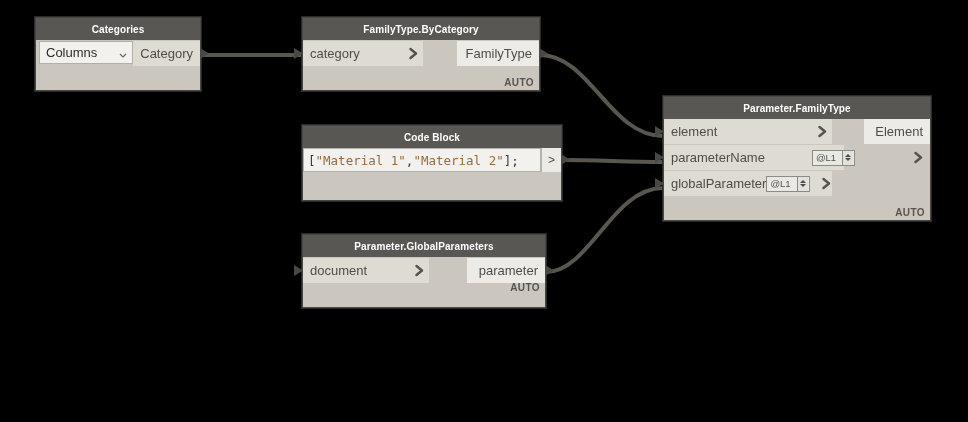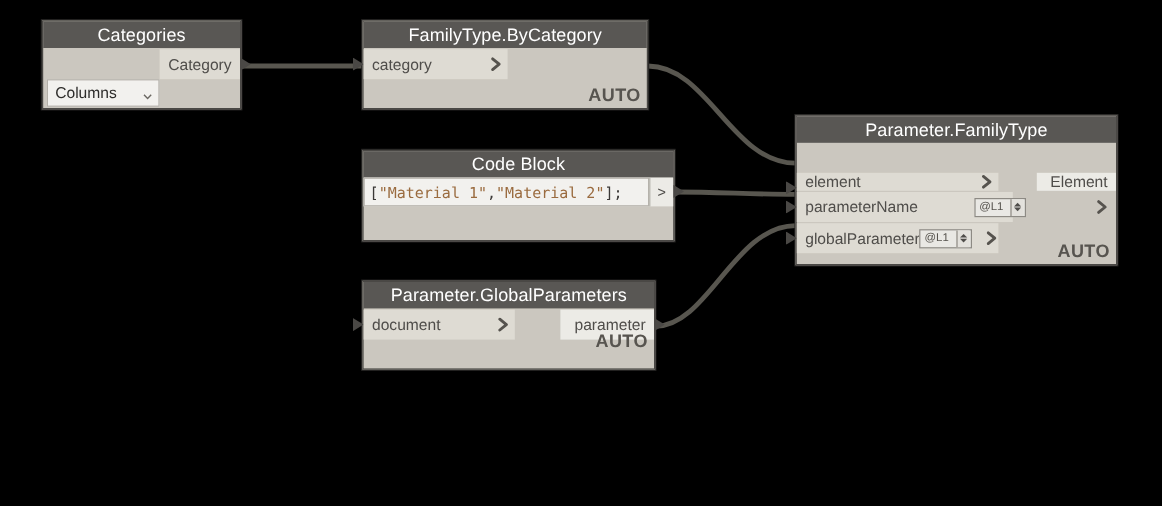--- a/index.html
+++ b/index.html
@@ -29,35 +29,35 @@
     position: absolute;
     box-sizing: border-box;
     background: #cbc7bf;
     border: 1px solid #4a4845;
     box-shadow: 0 0 0 1px #2b2a28;
   }
   .node-header {
     height: 22px;
     background: #595754;
     color: #ffffff;
-    font-size: 15px;
-    font-weight: normal;
+    font-size: 10px;
+    font-weight: bold;
     display: flex;
     align-items: center;
     justify-content: center;
     letter-spacing: 0.1px;
   }
   .node-body {
     position: relative;
   }
   .auto-label {
     position: absolute;
     right: 5px;
     bottom: 2px;
-    font-size: 15px;
+    font-size: 10px;
     font-weight: bold;
     color: #57544f;
     letter-spacing: 0.4px;
   }
 
   
   .port-row {
     display: flex;
     align-items: stretch;
     height: 25px;
@@ -141,21 +141,20 @@
   .dropdown {
     background: #f2f1ee;
     border: 1px solid #b3b0a9;
     box-sizing: border-box;
     height: 23px;
     display: flex;
     align-items: center;
     padding: 0 4px 0 6px;
     font-size: 13px;
     color: #2d2c2a;
-    margin-top: 25px;
   }
   .dropdown .dval { flex: 1 1 auto; white-space: nowrap; }
   .dd-arrow {
     width: 10px; height: 10px;
     flex: 0 0 auto;
   }
 
   
   .cb-editor {
     background: #f2f1ee;
@@ -230,20 +229,24 @@
         <div class="port-in" style="width:120px; position:relative;">
           <span class="pname">category</span>
           <span class="chev">
             <svg viewBox="0 0 9 13" width="9" height="13">
               <path d="M1.5 2 L7 6.5 L1.5 11" stroke="#56534e" stroke-width="2.4" fill="none" stroke-linecap="round" stroke-linejoin="round"></path>
             </svg>
           </span>
           <span class="nub left" style="top:7px;"></span>
         </div>
         <div class="port-gap"></div>
+        <div class="port-out" style="width:82px; position:relative;">
+          <span>FamilyType</span>
+          <span class="nub right" style="top:7px;"></span>
+        </div>
       </div>
       <div class="auto-label">AUTO</div>
     </div>
   </div>
 
   <div class="node" style="left:302px; top:125px; width:260px; height:76px;">
     <div class="node-header">Code Block</div>
     <div class="node-body" style="height:52px;">
       <div style="display:flex; align-items:flex-start;">
         <div class="cb-editor" style="flex:1 1 auto;">
@@ -277,21 +280,21 @@
         </div>
       </div>
       <div class="auto-label">AUTO</div>
     </div>
   </div>
 
   <div class="node" style="left:663px; top:96px; width:268px; height:125px;">
     <div class="node-header">Parameter.FamilyType</div>
     <div class="node-body" style="height:101px;">
 
-      <div class="port-row" style="height:25px; padding-top:15px;align-items:flex-end;">
+      <div class="port-row" style="height:25px; padding-top:0;">
         <div class="port-in" style="width:168px; position:relative;">
           <span class="pname">element</span>
           <span class="chev">
             <svg viewBox="0 0 9 13" width="9" height="13">
               <path d="M1.5 2 L7 6.5 L1.5 11" stroke="#56534e" stroke-width="2.4" fill="none" stroke-linecap="round" stroke-linejoin="round"></path>
             </svg>
           </span>
           <span class="nub left" style="top:7px;"></span>
         </div>
         <div class="port-gap"></div>

